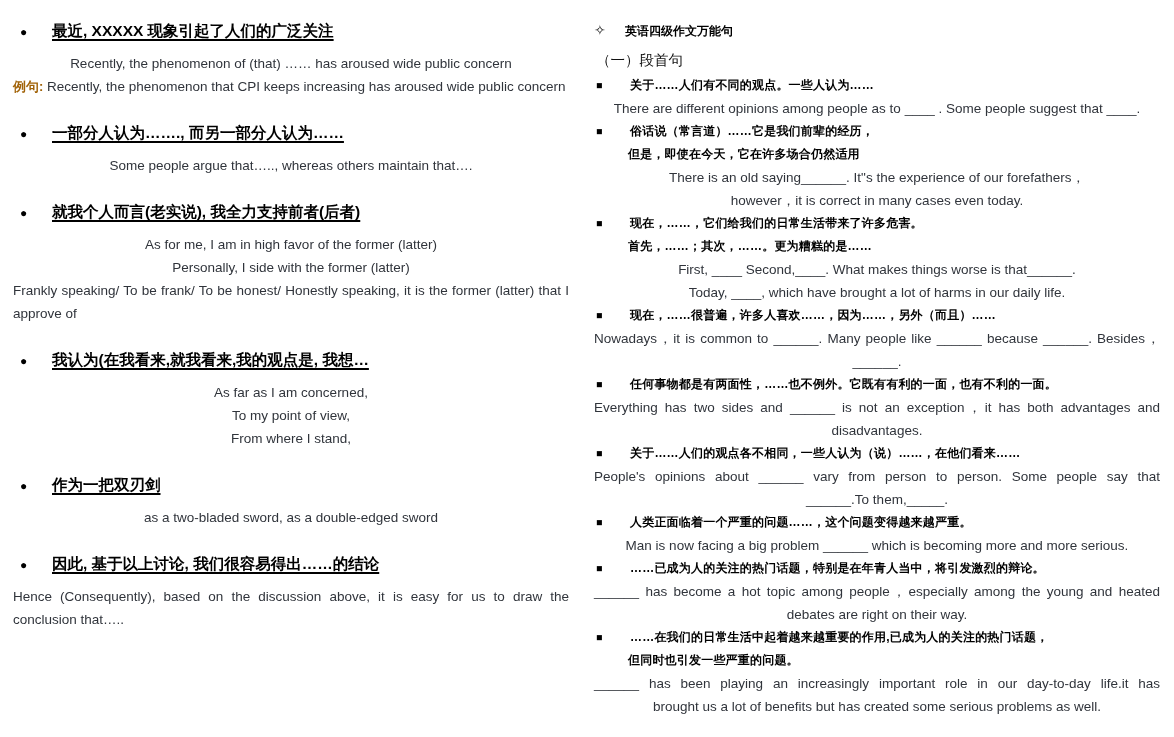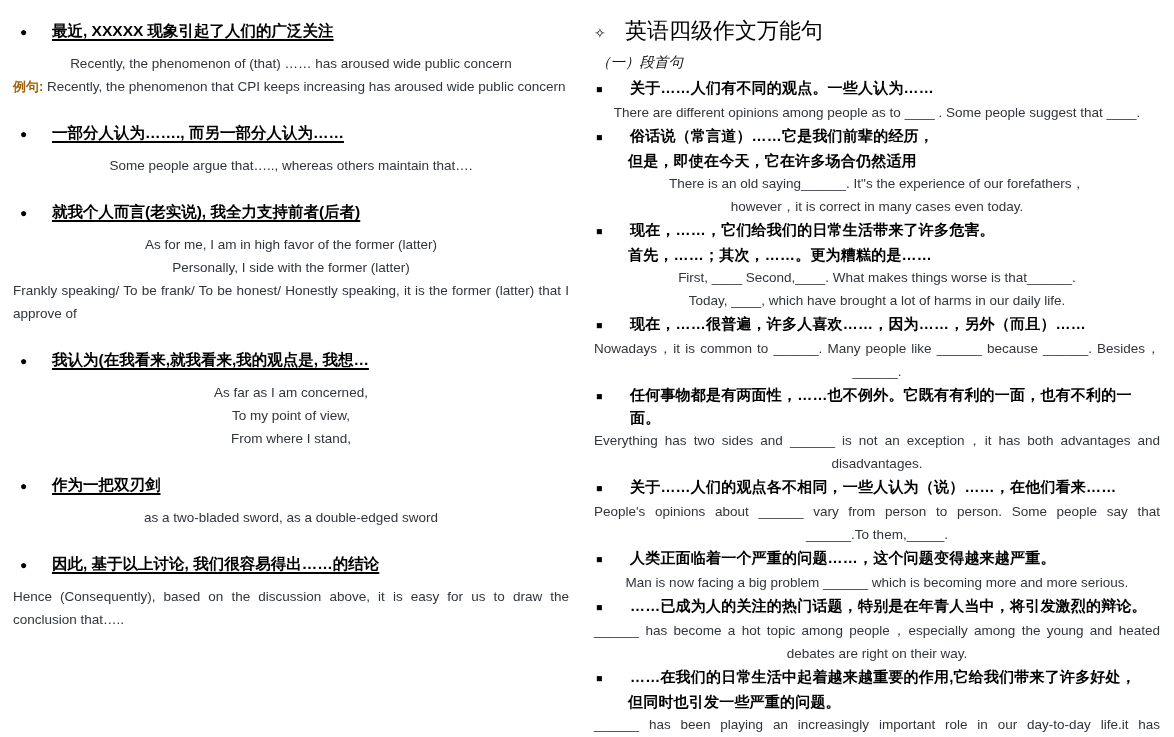--- a/index.html
+++ b/index.html
@@ -30,28 +30,28 @@
     margin:0;font-size:13.5px;line-height:23px;color:#30343b;
     text-align:center;
   }
   .en.just{text-align:justify;}
   .en.fill{text-align:justify;text-align-last:justify;}
   .cn-label{color:#a16207;font-weight:bold;font-size:13px;}
 
   
   .title-row{display:flex;align-items:baseline;margin-bottom:4px;min-height:25px;}
   .diamond{flex:none;width:31px;font-size:14px;line-height:25px;color:#222;}
-  .title-text{font-weight:normal;font-size:22px;line-height:25px;}
+  .title-text{font-weight:bold;font-size:12px;line-height:25px;}
   .subtitle{
     font-family:"Liberation Serif","DejaVu Serif",serif;
-    font-size:14.5px;line-height:24px;margin:0 0 2px 2px;color:#111;font-style:italic;
+    font-size:14.5px;line-height:24px;margin:0 0 2px 2px;color:#111;
   }
   .cn-row{display:flex;align-items:baseline;}
   .sq{flex:none;width:34px;padding-left:2px;font-size:10.5px;line-height:23px;}
-  .cn-text{font-weight:bold;font-size:15px;line-height:23px;letter-spacing:0.2px;}
+  .cn-text{font-weight:bold;font-size:12px;line-height:23px;letter-spacing:0.2px;}
   .cn-cont{padding-left:34px;}
 </style>
 </head>
 <body>
 
 <main class="page">
 
   <section class="col col-left">
 
     <div class="block">
@@ -189,21 +189,21 @@
         <span class="sq">■</span>
         <span class="cn-text">……已成为人的关注的热门话题，特别是在年青人当中，将引发激烈的辩论。</span>
       </div>
       <p class="en fill">______ has become a hot topic among people，especially among the young and heated</p>
       <p class="en">debates are right on their way.</p>
     </div>
 
     <div class="r-item">
       <div class="cn-row">
         <span class="sq">■</span>
-        <span class="cn-text">……在我们的日常生活中起着越来越重要的作用,它给我们带来了许多好处，</span>
+        <span class="cn-text">……在我们的日常生活中起着越来越重要的作用,已成为人的关注的热门话题，</span>
       </div>
       <div class="cn-row cn-cont">
         <span class="cn-text">但同时也引发一些严重的问题。</span>
       </div>
       <p class="en fill">______ has been playing an increasingly important role in our day-to-day life.it has</p>
       <p class="en">brought us a lot of benefits but has created some serious problems as well.</p>
     </div>
 
   </section>
 </main>

